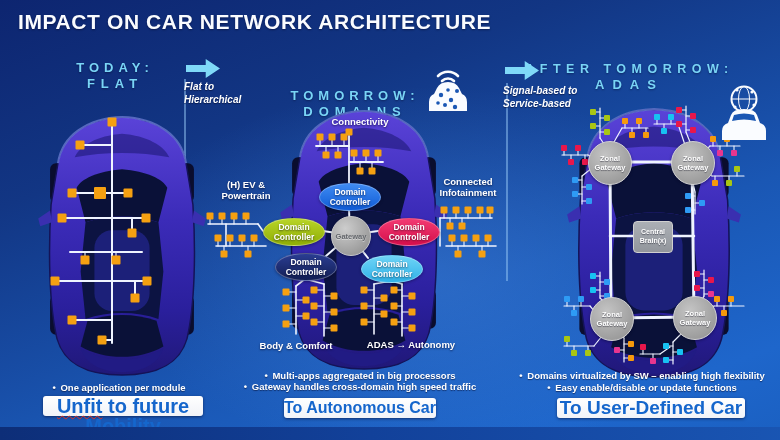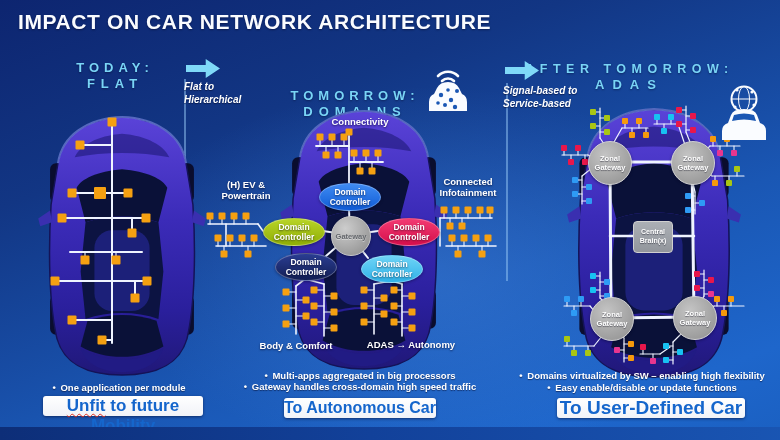--- a/index.html
+++ b/index.html
@@ -511,20 +511,20 @@
     <div>Central</div>
     <div>Brain(x)</div>
   </div>
 
   <div class="brow" style="left:14px;top:382px;width:210px;"><span>One application per module</span></div>
   <div class="brow" style="left:245px;top:370px;width:230px;"><span>Multi-apps aggregated in big processors</span></div>
   <div class="brow" style="left:235px;top:381px;width:250px;"><span>Gateway handles cross-domain high speed traffic</span></div>
   <div class="brow" style="left:508px;top:370px;width:268px;"><span>Domains virtualized by SW – enabling high flexibility</span></div>
   <div class="brow" style="left:508px;top:382px;width:268px;"><span>Easy enable/disable or update functions</span></div>
 
-  <div class="verdict" style="left:43px;top:396px;width:160px;height:20px;line-height:20px;font-size:17px;">
+  <div class="verdict" style="left:43px;top:396px;width:160px;height:20px;line-height:20px;font-size:20px;">
     <span class="sq">Unfit</span><span> to future </span><span class="sq">Mobility</span>
   </div>
   <div class="verdict" style="left:284px;top:398px;width:152px;height:20px;line-height:20px;font-size:16px;">To Autonomous Car</div>
   <div class="verdict" style="left:557px;top:398px;width:188px;height:20px;line-height:20px;font-size:19px;">To User-Defined Car</div>
 
   <div class="footer"></div>
 </div>
 
 </body></html>

